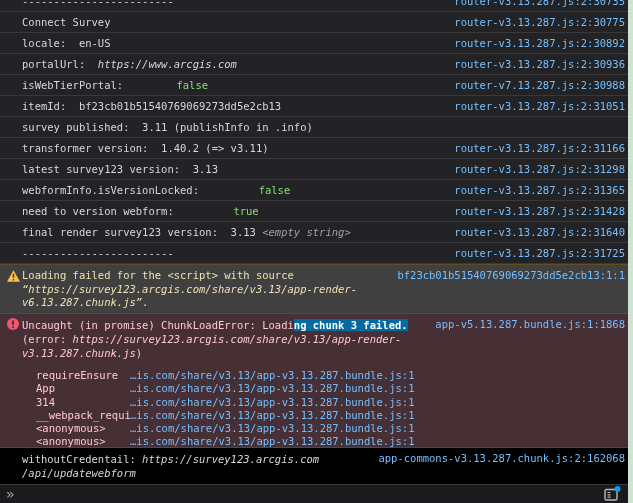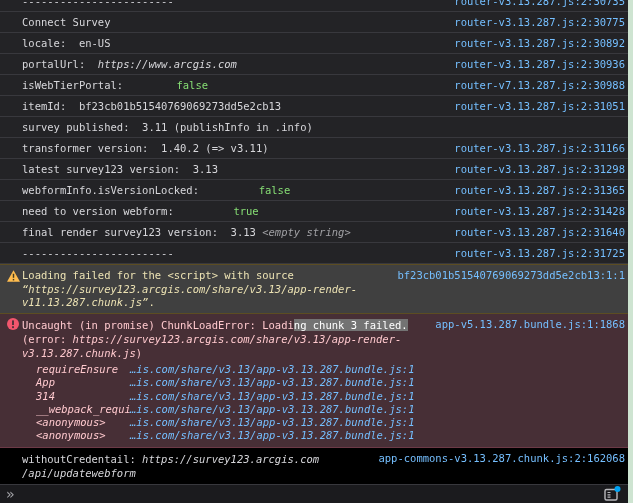--- a/index.html
+++ b/index.html
@@ -14,35 +14,35 @@
     display:flex;justify-content:space-between;align-items:center;
     height:21px;box-sizing:border-box;padding:0 8px 0 22px;
     border-bottom:1px solid #38383d;background:#232326;
   }
   .row-msg{white-space:pre;}
   a.src,.row-src,.loc{color:#75bfff;text-decoration:none;white-space:pre;cursor:pointer;}
   .s-plain{}
   .s-green{color:#86de74;margin-left:47px;}
   .s-url{font-style:italic;}
   .s-dim{color:#a0a0a4;font-style:italic;}
-  .s-errsel{background:#737373;color:#ffffff;}
+  .s-errsel{background:#0369a1;color:#ffffff;font-weight:bold;}
   .s-errurl{font-style:italic;}
   .block{position:relative;box-sizing:border-box;padding:4px 8px 4px 22px;}
   .block .src{position:absolute;top:4px;right:8px;}
   .msg-line{white-space:pre;line-height:13.5px;}
   .warn{
     height:50px;background:#404040;color:#ece2b3;
     border-top:1px solid #5c4d22;border-bottom:1px solid #5c4d22;
   }
   .err{
     height:134px;background:#472f36;color:#ffc9ce;
     border-bottom:1px solid #6c3a47;
   }
   .err .msg-line{line-height:14px;}
-  .stack{margin-top:3px;font-style:italic;}
+  .stack{margin-top:9px;}
   .stack-row{display:flex;line-height:13.3px;}
   .stack-row .fn{width:94px;padding-left:14px;white-space:pre;overflow:hidden;}
   .block-icon{position:absolute;left:7px;top:5px;}
   .footer-log{
     height:37px;box-sizing:border-box;position:relative;
     padding:4px 8px 4px 22px;background:#000000;
     border-bottom:1px solid #38383d;
   }
   .footer-log .msg-line{line-height:14px;}
   .input-bar{
@@ -116,21 +116,21 @@
     <span class="block-icon">
       <svg width="13" height="12" viewBox="0 0 16 14">
         <path d="M8 0 L16 14 H0 Z" fill="#ffbd4f"></path>
         <rect x="7.1" y="4.2" width="1.8" height="5" fill="#433a20"></rect>
         <rect x="7.1" y="10.6" width="1.8" height="1.9" fill="#433a20"></rect>
       </svg>
     </span>
     <div>
         <div class="msg-line"><span class="s-plain">Loading failed for the &lt;script&gt; with source</span></div>
         <div class="msg-line"><span class="s-url">“https://survey123.arcgis.com/share/v3.13/app-render-</span></div>
-        <div class="msg-line"><span class="s-url">v11.13.287.chunk.js”</span><span class="s-plain">.</span></div>
+        <div class="msg-line"><span class="s-url">v6.13.287.chunk.js”</span><span class="s-plain">.</span></div>
       </div>
     <a class="src">bf23cb01b51540769069273dd5e2cb13:1:1</a>
   </div>
 
   <div class="block err">
     <span class="block-icon" style="top:4px">
       <svg width="12" height="12" viewBox="0 0 12 12">
         <circle cx="6" cy="6" r="6" fill="#f2566d"></circle>
         <rect x="5.1" y="2.4" width="1.8" height="4.6" fill="#472f36"></rect>
         <rect x="5.1" y="8.2" width="1.8" height="1.9" fill="#472f36"></rect>

